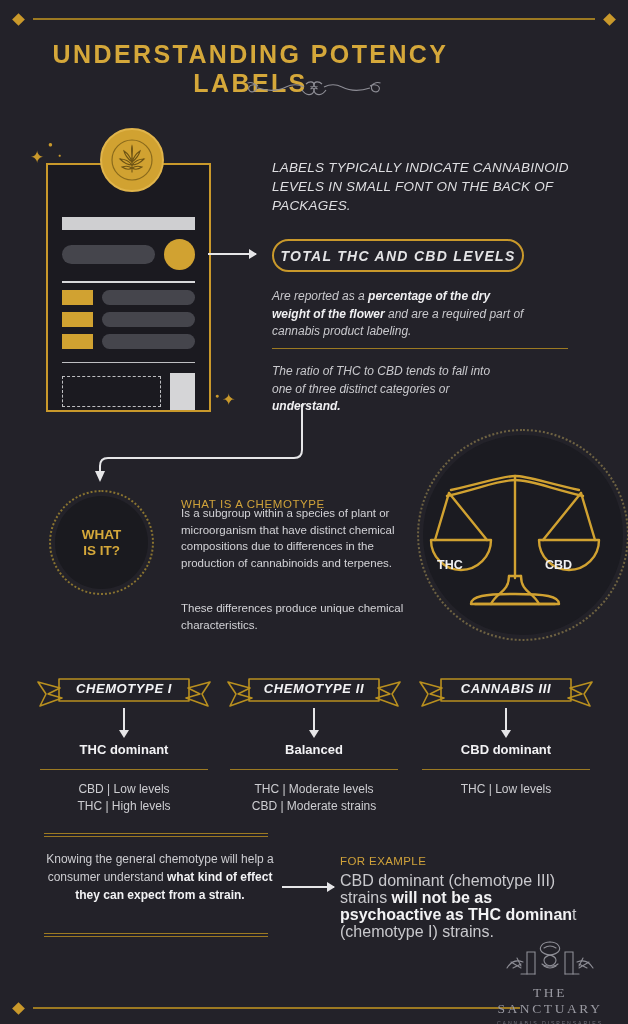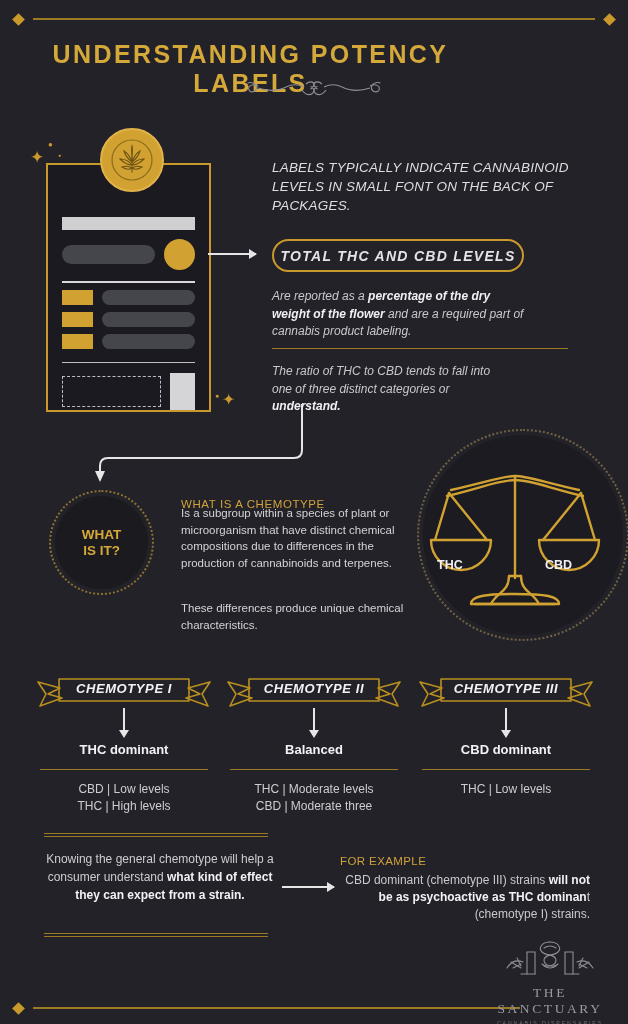--- a/index.html
+++ b/index.html
@@ -138,21 +138,21 @@
     position: absolute; left: 44px; top: 850px; width: 232px; text-align: center;
     color: #cdcdd1; font-size: 12px; line-height: 18px;
   }
   .know b { color: #f2f2f4; }
   .arrow-h2 { position: absolute; left: 282px; top: 886px; width: 52px; height: 2px; background: #e6e6e8; }
   .arrow-h2::after {
     content:""; position:absolute; right:-1px; top:-4px;
     border-left: 8px solid #e6e6e8; border-top: 5px solid transparent; border-bottom: 5px solid transparent;
   }
   .ex-head { position: absolute; left: 340px; top: 855px; color: #cfa23a; font-size: 11.5px; letter-spacing: .4px; }
-  .ex-body { position: absolute; left: 340px; top: 872px; width: 250px; color: #c9c9cd; font-size: 12px; line-height: 17px; text-align: right; }
+  .ex-body { position: absolute; left: 340px; top: 872px; width: 250px; color: #c9c9cd; font-size: 16px; line-height: 17px; }
   .ex-body b { color: #f2f2f4; }
 
   
   .logo { position: absolute; left: 484px; top: 938px; width: 132px; text-align: center; }
   .logo-name { color: #9a9aa2; font-size: 13.5px; letter-spacing: 2.6px; margin-top: 1px; font-family: "Liberation Serif", serif; }
   .logo-sub { color: #70707a; font-size: 5.2px; letter-spacing: 1.9px; margin-top: 3px; }
 </style>
 </head>
 <body>
 
@@ -329,34 +329,34 @@
       <div class="ribbon-label">CHEMOTYPE II</div>
     </div>
     <div class="col-arrow">
         <span class="v"></span>
         <span class="h"></span>
       </div>
     <div class="col-title">Balanced</div>
     <div class="col-rule"></div>
     <div class="col-lines">
       <div>THC  | Moderate levels</div>
-      <div>CBD | Moderate three</div>
+      <div>CBD | Moderate strains</div>
     </div>
   </div>
 
   <div class="col c3">
     <div class="ribbon-wrap">
       <svg width="196" height="40" viewBox="0 0 196 40">
         <g fill="none" stroke="#b9901f" stroke-width="1.6" stroke-linejoin="round">
           <path d="M12 10 L34 16 L22 22 L36 26 L14 34 L20 22 Z"></path>
           <path d="M184 10 L162 16 L174 22 L160 26 L182 34 L176 22 Z"></path>
           <path d="M33 7 H163 V29 H33 Z"></path>
         </g>
       </svg>
-      <div class="ribbon-label">CHEMOTYPE III</div>
+      <div class="ribbon-label">CANNABIS III</div>
     </div>
     <div class="col-arrow">
         <span class="v"></span>
         <span class="h"></span>
       </div>
     <div class="col-title">CBD dominant</div>
     <div class="col-rule"></div>
     <div class="col-lines">
       <div>THC | Low levels</div>
     </div>

